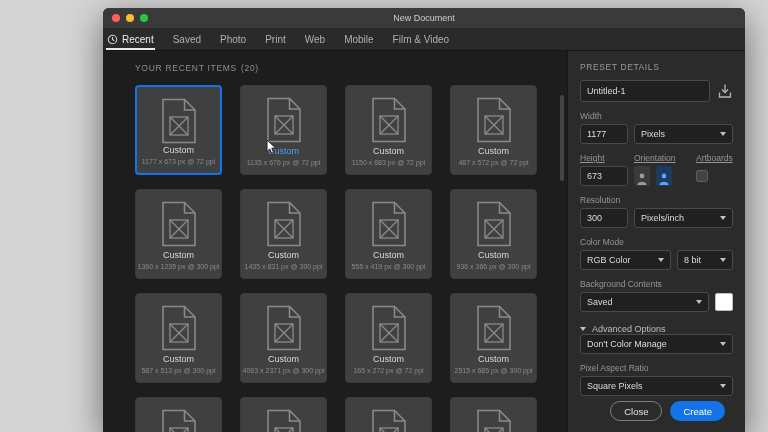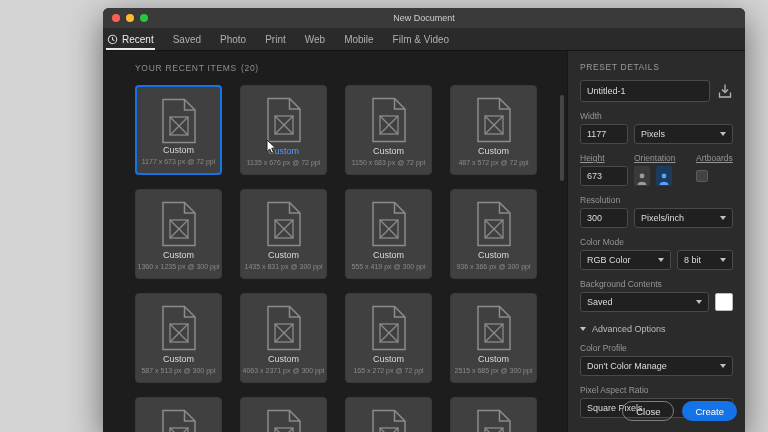--- a/index.html
+++ b/index.html
@@ -59,21 +59,21 @@
   .labels3 .l1 { width:54px; } .labels3 .l2 { width:62px; } .labels3 .l3 { flex:1; }
   .labels3 span { font-size:8.5px; color:#969696;text-decoration:underline; }
   .hrow { display:flex; align-items:center; }
   .hrow .num { margin-right:6px; }
   .ori-group { display:flex; gap:6px; width:62px; align-items:center; }
   .ori-btn { width:16px; height:20px; border-radius:2px; background:#3a3a3b; display:flex; align-items:flex-end; justify-content:center; }
   .ori-btn.sel { background:#1d3a5f; }
   .checkbox { width:12px; height:12px; border-radius:2px; background:#434345; border:1px solid #5c5c5e; }
   .swatch { width:18px; height:18px; background:#ffffff; border:1px solid #bdbdbd; border-radius:2px; flex:0 0 18px; }
   .advanced { display:flex; align-items:center; gap:6px; margin:12px 0 0; font-size:9px; color:#bdbdbd; }
-  .footer { position:absolute; right:8px; bottom:11px; display:flex; gap:8px; }
+  .footer { position:absolute; right:20px; bottom:11px; display:flex; gap:8px; }
   .btn { height:20px; border-radius:10px; font-size:9.5px; display:flex; align-items:center; padding:0 13px; cursor:default; font-family:inherit; }
   .btn.close { background:transparent; border:1px solid #7d7d7d; color:#e4e4e4; }
   .btn.create { background:#1473e6; border:none; color:#ffffff; }
 </style>
 </head>
 <body>
 
 <div style="position:absolute;inset:0;"></div>
 
 <div class="dialog">
@@ -388,21 +388,20 @@
           <span class="chev"></span>
         </div>
         <span class="swatch"></span>
       </div>
 
       <div class="advanced">
         <span class="chev"></span>
         <span>Advanced Options</span>
       </div>
 
-      <div class="flabel">Color Profile</div>
       <div class="row">
         <div class="field select">
           <span>Don't Color Manage</span>
           <span class="chev"></span>
         </div>
       </div>
 
       <div class="flabel">Pixel Aspect Ratio</div>
       <div class="row">
         <div class="field select">

